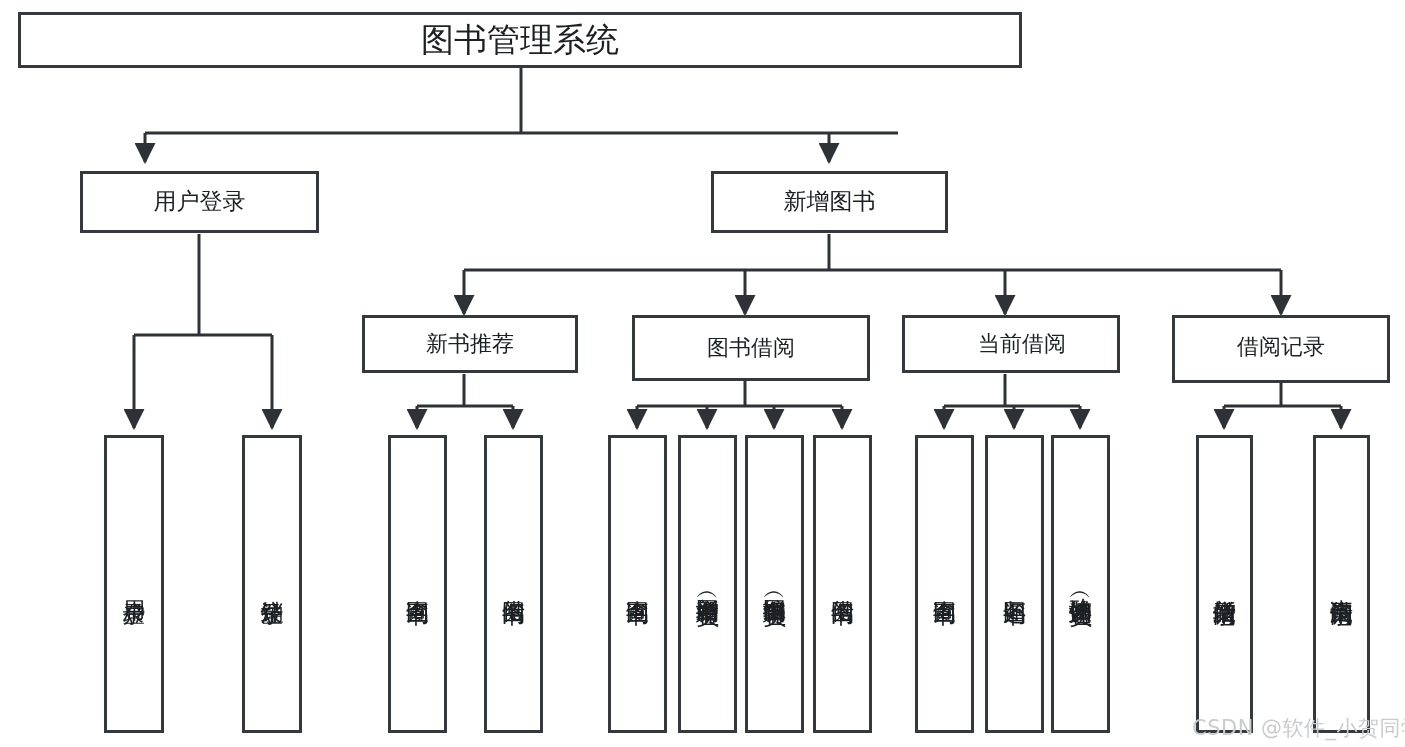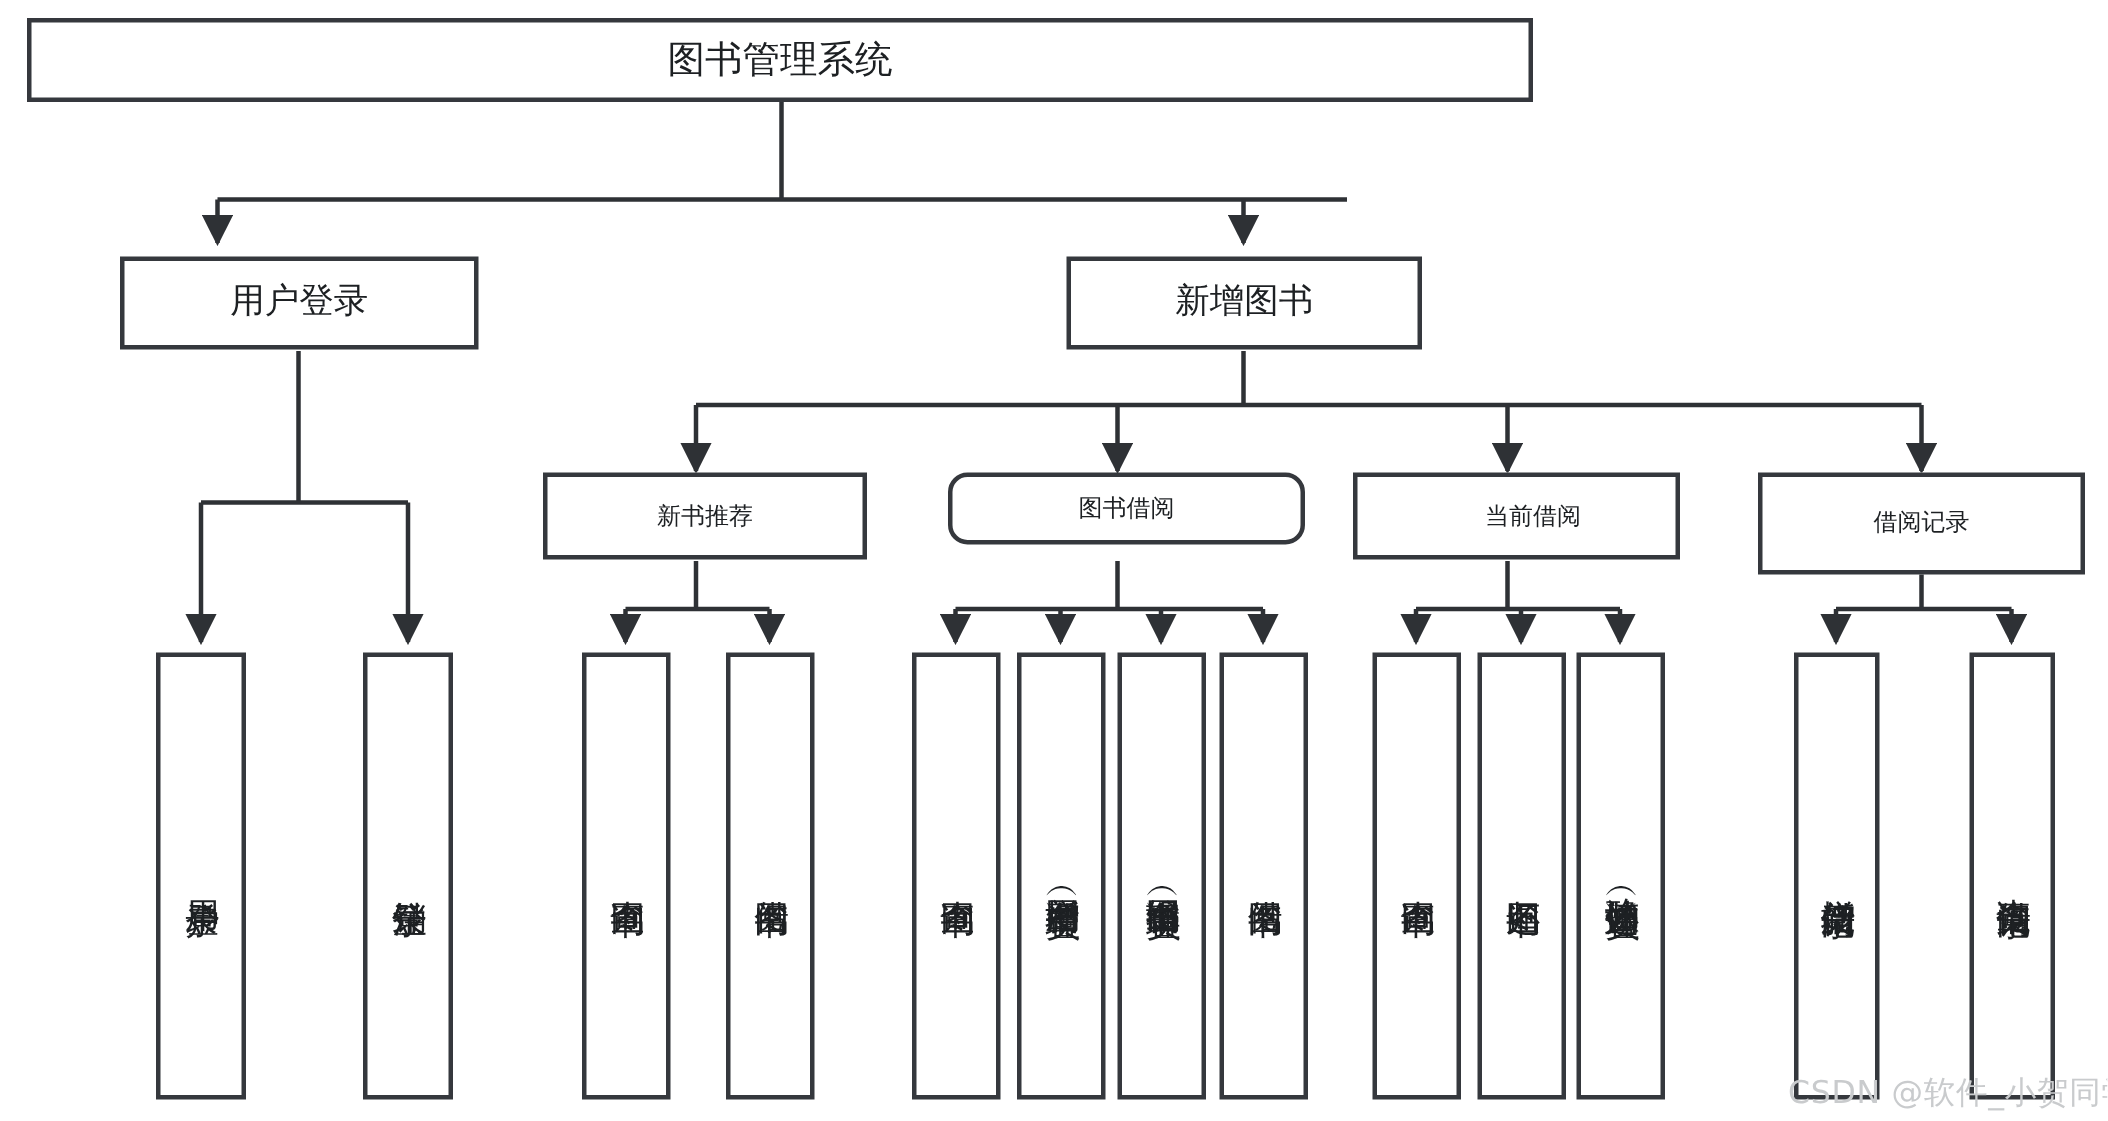--- a/index.html
+++ b/index.html
@@ -30,27 +30,27 @@
     border: 3px solid #35383d;
     background: #ffffff;
     display: flex;
     align-items: center;
     justify-content: center;
     color: #1d2023;
     line-height: 1.18;
     z-index: 2;
   }
   .node.level0 {
-    font-size: 25px;
+    font-size: 33px;
   }
   .node.level1 {
     font-size: 23px;
   }
   .node.level2 {
-    font-size: 16px;
+    font-size: 22px;
   }
   .node.leaf {
     font-size: 23px;
     writing-mode: vertical-rl;
     text-orientation: upright;
     padding: 6px 0;
     letter-spacing: 1px;
     white-space: normal;
   }
   .node-label {
@@ -130,21 +130,21 @@
   <div class="node level1" style="left:80px; top:171px; width:239px; height:62px;">
     <span class="node-label">用户登录</span>
   </div>
   <div class="node level1" style="left:711px; top:171px; width:237px; height:62px;">
     <span class="node-label">新增图书</span>
   </div>
 
   <div class="node level2" style="left:362px; top:315px; width:216px; height:58px;">
     <span class="node-label">新书推荐</span>
   </div>
-  <div class="node level2" style="left:632px; top:315px; width:238px; height:48px;border-radius:13px;">
+  <div class="node level2" style="left:632px; top:315px; width:238px; height:66px;">
     <span class="node-label">图书借阅</span>
   </div>
   <div class="node level2" style="left:902px; top:315px; width:218px; height:58px;padding-left:22px;">
     <span class="node-label">当前借阅</span>
   </div>
   <div class="node level2" style="left:1172px; top:315px; width:218px; height:68px;font-family:Liberation Mono, monospace;">
     <span class="node-label">借阅记录</span>
   </div>
 
   <div class="node leaf" style="left:104px; top:435px; width:60px; height:298px;">

